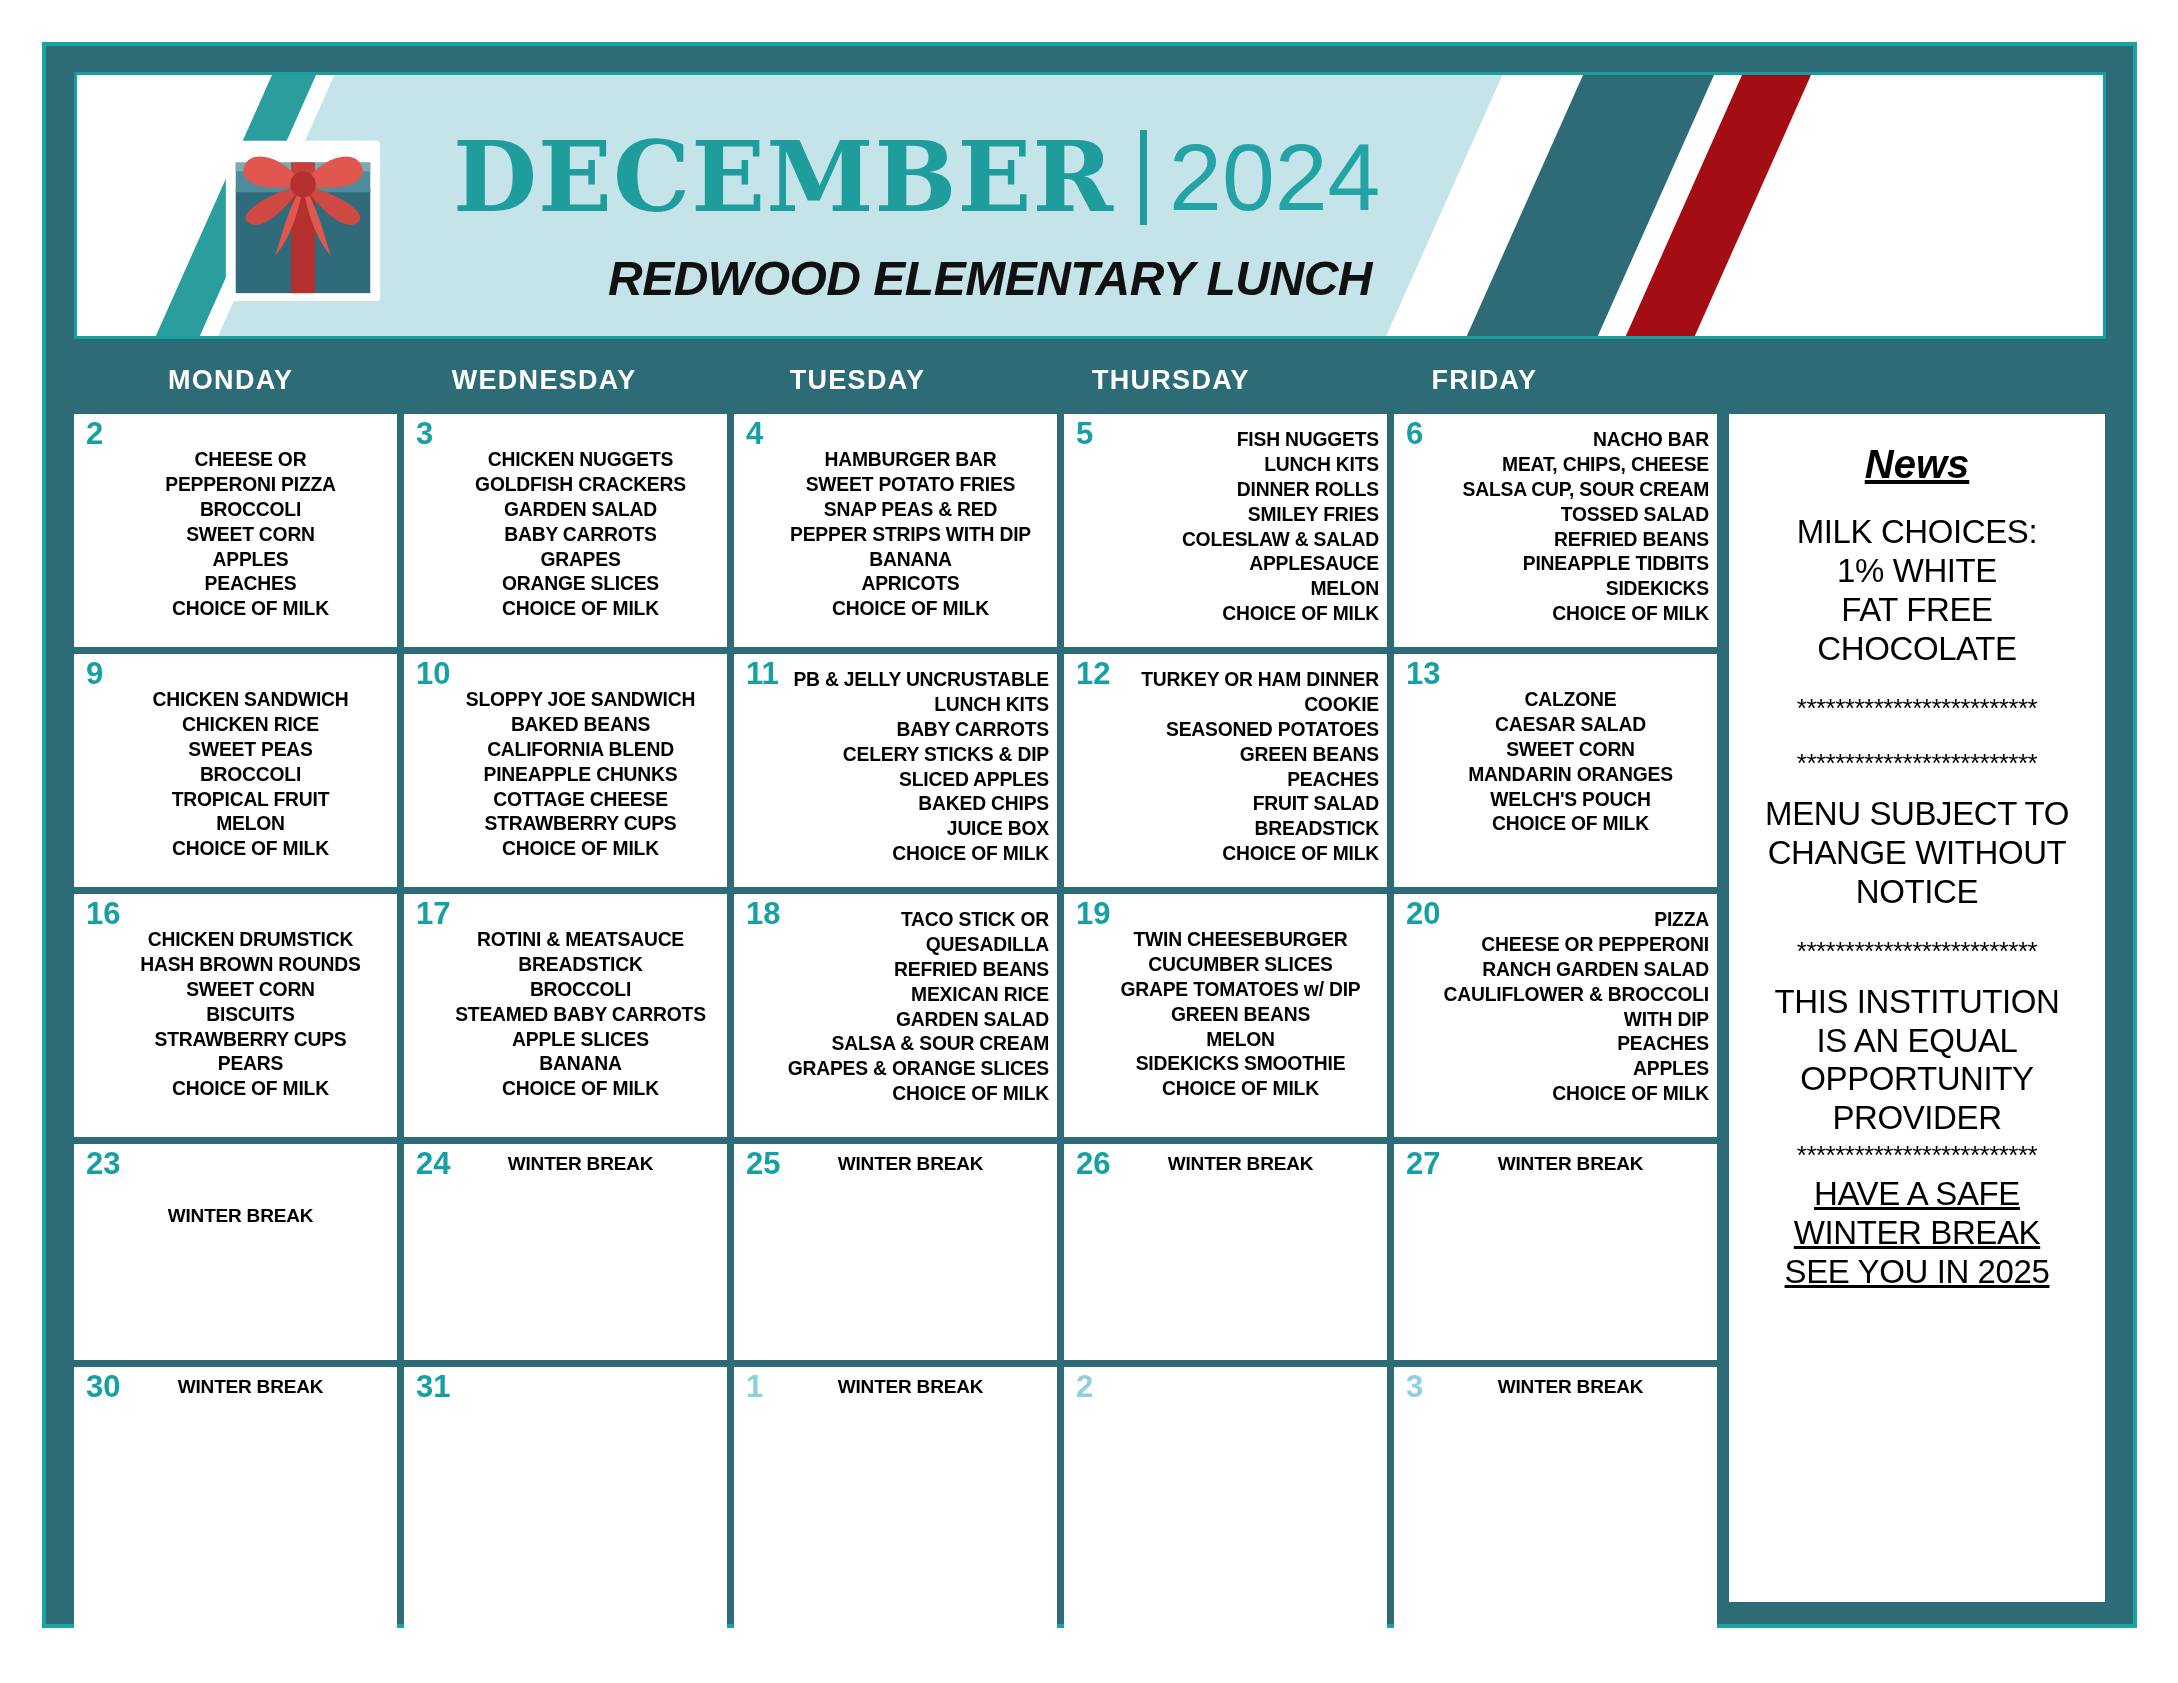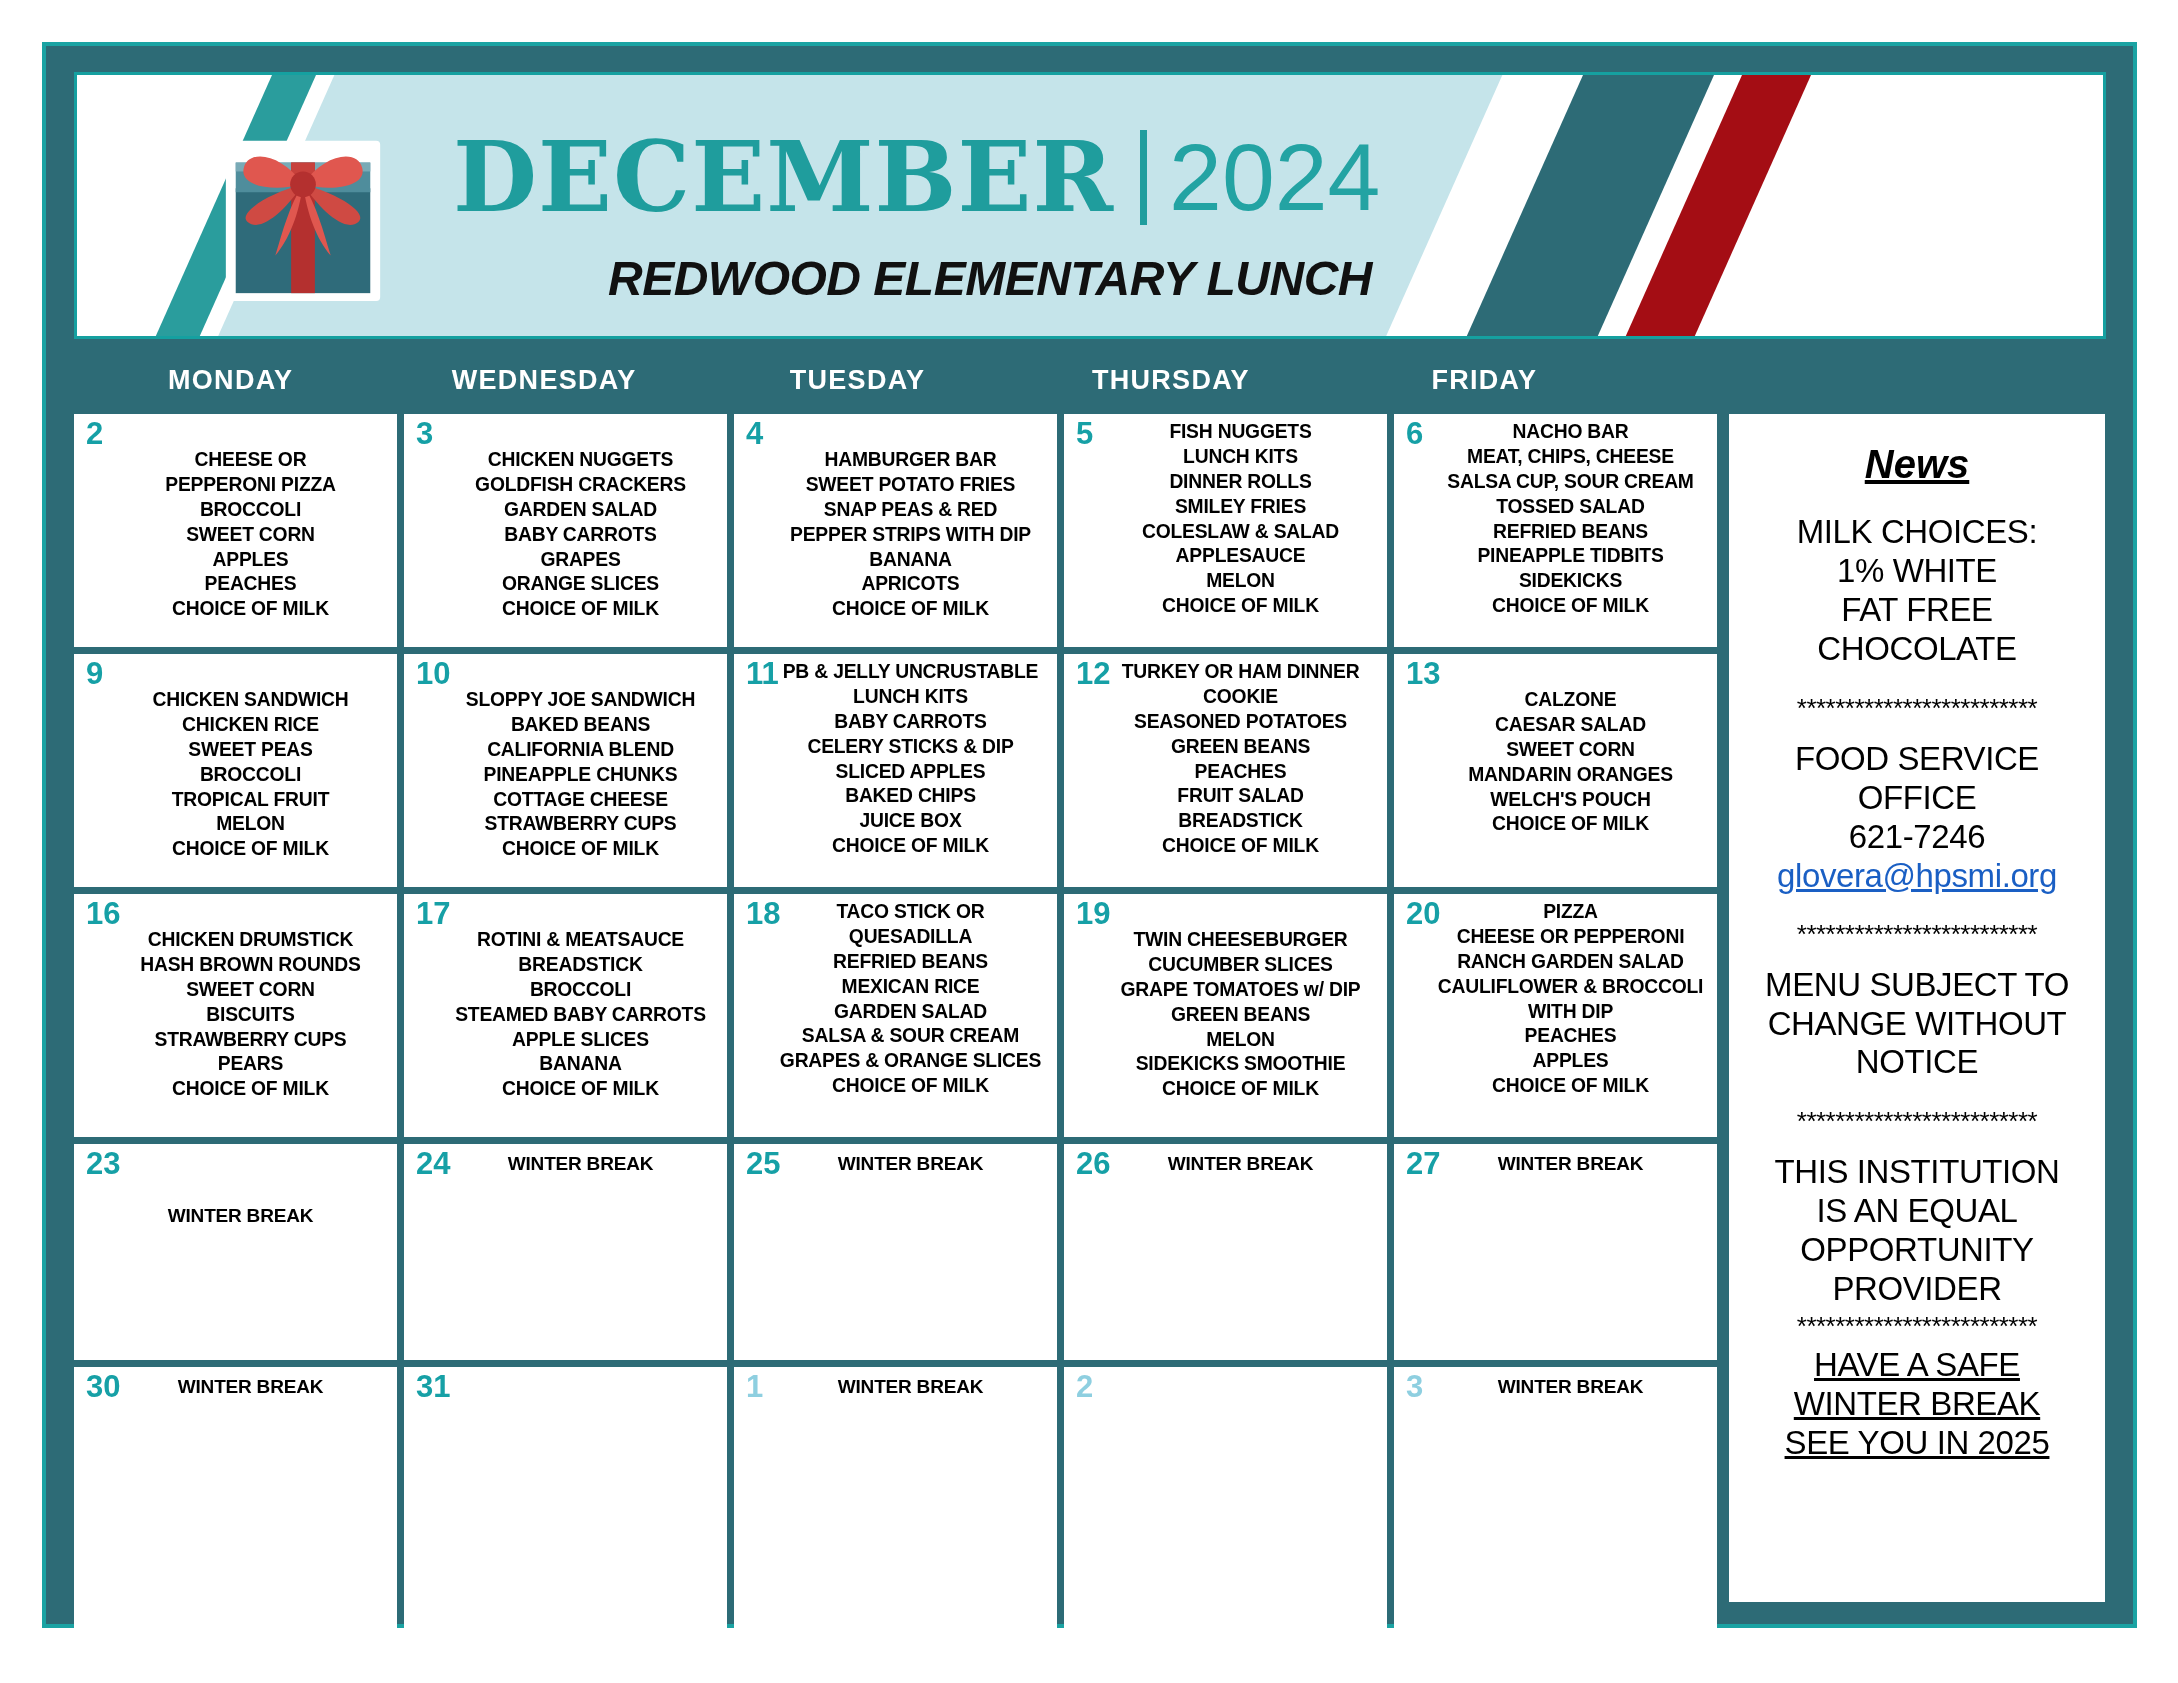--- a/index.html
+++ b/index.html
@@ -89,21 +89,21 @@
     color:#16a0a6; line-height:1;
   }
   .daynum.muted { color:#8ecfe0; }
   .items {
     margin-left:30px; margin-top:28px;
     text-align:center;
     font-family:"Liberation Sans", sans-serif; font-weight:bold;
     font-size:19.3px; line-height:1.29; color:#000000;
     letter-spacing:-0.2px;
   }
-  .items.tight { margin-top:0px; }
+  .items.tight { margin-top:8px;text-align:right; }
   .items.brk { margin-top:2px; font-size:19px; }
   .items.brk-low { margin-top:54px; font-size:19px; margin-left:10px; }
   .items div { white-space:nowrap; }
 
   
   .news {
     position:absolute; left:1683px; top:368px; width:376px; height:1188px;
     background:#ffffff; padding:14px 18px 10px 18px;
     text-align:center; overflow:hidden;
   }
@@ -425,26 +425,20 @@
 
       <div class="news-block">
         <div class="news-line">MILK CHOICES:</div>
         <div class="news-line">1% WHITE</div>
         <div class="news-line">FAT FREE</div>
         <div class="news-line">CHOCOLATE</div>
       </div>
 
       <div class="news-stars">*************************</div>
 
-      <div class="gap-sm">
-        <div class="news-line">FOOD SERVICE</div>
-        <div class="news-line">OFFICE</div>
-        <div class="news-line">621-7246</div>
-        <a href="#" class="news-email">glovera@hpsmi.org</a>
-      </div>
 
       <div class="news-stars">*************************</div>
 
       <div class="gap-sm">
         <div class="news-line">MENU SUBJECT TO</div>
         <div class="news-line">CHANGE WITHOUT</div>
         <div class="news-line">NOTICE</div>
       </div>
 
       <div class="news-stars">*************************</div>

